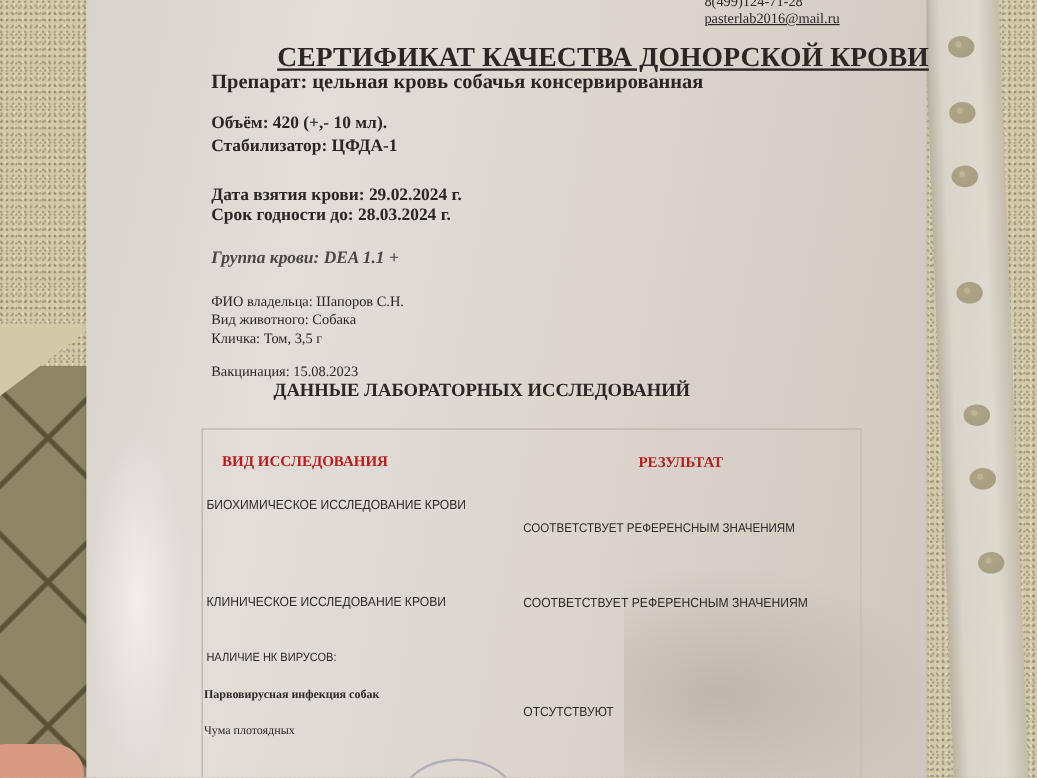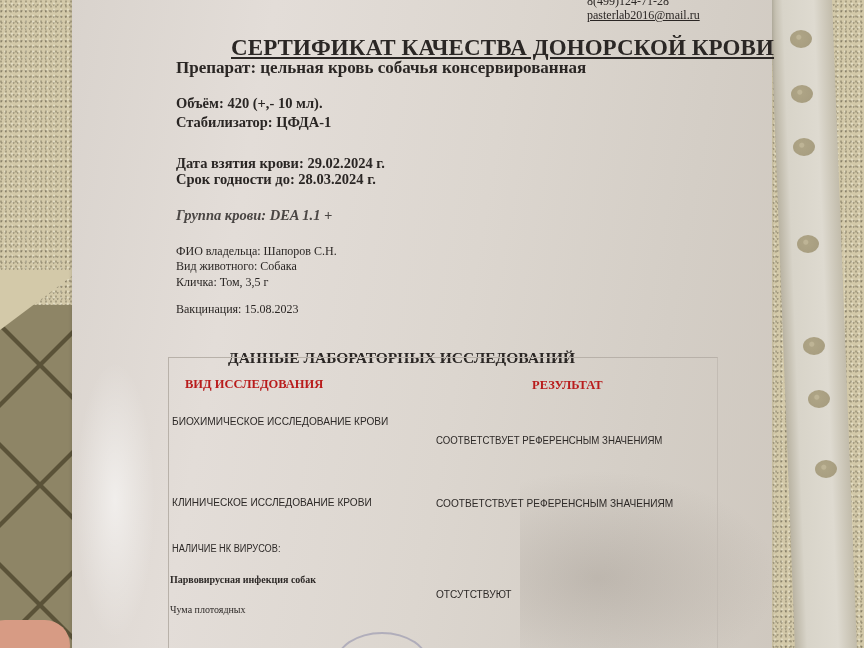--- a/index.html
+++ b/index.html
@@ -64,21 +64,21 @@
     .title {
       position: absolute; left: 231px; top: 35px; font-size: 23px; font-weight: bold;
       text-decoration: underline; letter-spacing: 0.1px; color: #2b2725;
     }
     .b16 { font-size: 17px; font-weight: bold; }
     .b14 { font-size: 14.5px; font-weight: bold; }
     .b12 { font-size: 12px; font-weight: normal; line-height: 15.5px; }
     .line { position: absolute; left: 176px; white-space: nowrap; color: #2a2624; }
     .grey { color: #4a4644; }
     .section-title {
-      position: absolute; left: 228px; top: 317px; font-size: 15.5px; font-weight: bold; color: #2b2725; margin-top: 32px;
+      position: absolute; left: 228px; top: 317px; font-size: 15.5px; font-weight: bold; color: #2b2725;
     }
     .table-box {
       position: absolute; left: 168px; top: 357px; width: 548px; height: 320px;
       border-top: 1px solid #b8b1a9; border-left: 1px solid #b8b1a9; border-right: 1px solid #c3bcb4;
     }
     .th { position: absolute; font-size: 12.5px; font-weight: bold; color: #b91c1c; }
     .td { position: absolute; font-size: 11px; color: #2d2927; white-space: nowrap; font-family: "Liberation Sans", sans-serif; transform: scaleX(0.92); transform-origin: left; }
     .tdsm { position: absolute; font-size: 10px; color: #2d2927; white-space: nowrap; }
     .stamp {
       position: absolute; left: 335px; top: 632px; width: 90px; height: 60px;

